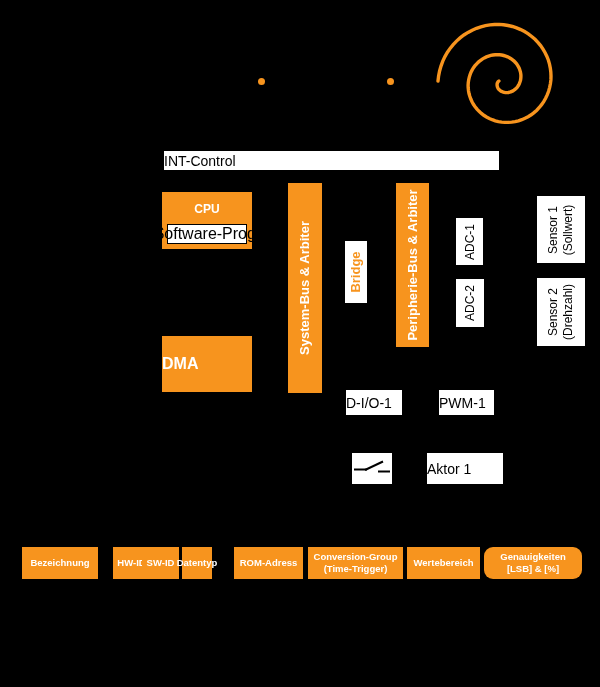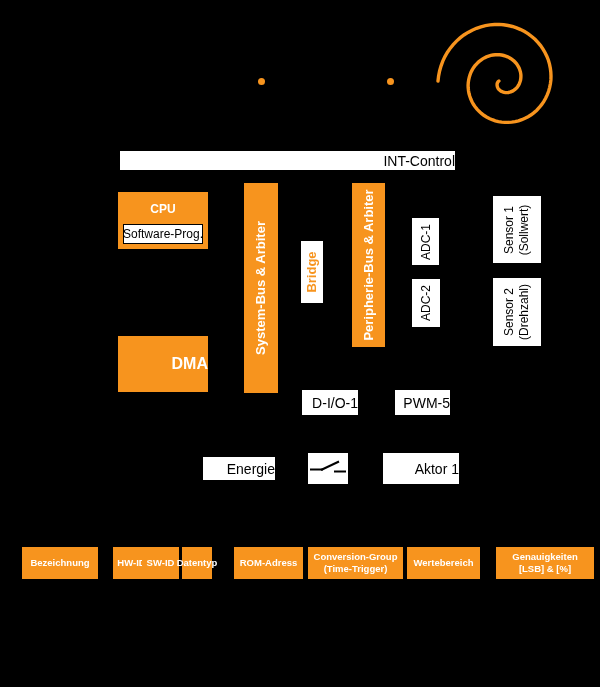--- a/index.html
+++ b/index.html
@@ -2,21 +2,21 @@
 <html style="--orange: #F7941E;"><head>
 <meta charset="utf-8">
 <style>
   :root { --orange:#F7941E; --white:#FFFFFF; --black:#000000; }
   html,body { margin:0; padding:0; }
   body {
     width:600px; height:687px; background:var(--black);
     font-family:"Liberation Sans", sans-serif; position:relative; overflow:hidden;
   }
   .stage { position:absolute; left:0; top:0; width:600px; height:687px; }
-  .box { position:absolute; box-sizing:border-box; display:flex; align-items:center; justify-content:flex-end; }
+  .box { position:absolute; box-sizing:border-box; display:flex; align-items:center; justify-content:flex-start;margin-left:44px; }
   .orange { background:var(--orange); }
   .white  { background:var(--white); }
   .tdark  { color:var(--black); }
   .tlight { color:var(--white); }
   .torange{ color:var(--orange); }
   .b { font-weight:bold; }
   .vt {
     position:absolute; left:50%; top:50%;
     transform:translate(-50%,-50%) rotate(-90deg);
     white-space:pre; text-align:center; line-height:1.25;
@@ -48,21 +48,21 @@
     <path id="spiral-path" d="M8.0,67.0 L8.6,61.9 L9.6,56.9 L11.0,52.1 L12.7,47.4 L14.8,42.8 L17.3,38.5 L20.1,34.4 L23.2,30.6 L26.5,27.1 L30.1,23.9 L33.9,21.0 L38.0,18.4 L42.2,16.2 L46.5,14.3 L50.9,12.8 L55.4,11.6 L60.0,10.9 L64.6,10.5 L69.1,10.4 L73.6,10.8 L78.1,11.5 L82.4,12.5 L86.6,13.9 L90.7,15.6 L94.6,17.6 L98.3,19.9 L101.7,22.5 L105.0,25.3 L107.9,28.4 L110.6,31.6 L113.0,35.1 L115.1,38.7 L116.9,42.4 L118.4,46.2 L119.5,50.1 L120.3,54.1 L120.8,58.0 L121.0,62.0 L120.9,65.9 L120.4,69.8 L119.6,73.6 L118.6,77.3 L117.2,80.9 L115.6,84.3 L113.7,87.6 L111.6,90.7 L109.3,93.5 L106.8,96.2 L104.0,98.6 L101.2,100.8 L98.1,102.7 L95.0,104.3 L91.8,105.7 L88.5,106.8 L85.1,107.6 L81.7,108.1 L78.4,108.4 L75.0,108.4 L71.7,108.1 L68.4,107.6 L65.3,106.8 L62.2,105.7 L59.3,104.5 L56.5,103.0 L53.8,101.3 L51.4,99.4 L49.1,97.3 L47.0,95.1 L45.1,92.7 L43.4,90.3 L42.0,87.7 L40.8,85.0 L39.8,82.3 L39.0,79.5 L38.5,76.8 L38.2,74.0 L38.1,71.2 L38.3,68.5 L38.7,65.8 L39.3,63.2 L40.1,60.6 L41.0,58.2 L42.2,55.9 L43.5,53.7 L45.0,51.7 L46.7,49.8 L48.4,48.1 L50.3,46.5 L52.3,45.1 L54.3,43.9 L56.4,42.9 L58.6,42.1 L60.8,41.4 L63.0,41.0 L65.2,40.7 L67.4,40.7 L69.5,40.8 L71.6,41.0 L73.7,41.5 L75.7,42.1 L77.6,42.8 L79.4,43.7 L81.0,44.7 L82.6,45.9 L84.1,47.1 L85.4,48.5 L86.6,49.9 L87.6,51.4 L88.5,52.9 L89.3,54.5 L89.9,56.2 L90.4,57.8 L90.7,59.4 L90.9,61.1 L90.9,62.7 L90.8,64.3 L90.6,65.8 L90.2,67.3 L89.7,68.7 L89.2,70.0 L88.5,71.3 L87.7,72.5 L86.9,73.6 L86.0,74.6 L85.0,75.4 L84.0,76.2 L82.9,76.9 L81.8,77.4 L80.7,77.9 L79.6,78.2 L78.5,78.5 L77.4,78.6 L76.3,78.6 L75.3,78.6 L74.3,78.4 L73.3,78.2 L72.4,77.8 L71.5,77.4 L70.8,77.0 L70.0,76.5 L69.4,75.9 L68.8,75.3 L68.3,74.7 L67.9,74.0 L67.6,73.4 L67.4,72.7 L67.2,72.0 L67.1,71.4 L67.1,70.7 L67.1,70.1 L67.2,69.5 L67.4,69.0 L67.6,68.5 L67.9,68.0 L68.2,67.6 L68.5,67.3 L68.9,67.0" fill="none" stroke="#F7941E" stroke-width="3.4" stroke-linecap="round"></path>
   </svg>
 
   <div class="box white" style="left:120px; top:151px; width:335px; height:19px;">
     <span class="tdark hlabel" style="font-size:14px;">INT-Control</span>
   </div>
 
   <div class="box orange" style="left:118px; top:192px; width:90px; height:57px;">
     <span class="cpu-inner tlight b" style="top:7px; font-size:12px; line-height:20px;">CPU</span>
     <div class="swbox">
-      <span class="tdark" style="font-size:12px; white-space:nowrap;">Software-Prog.</span>
+      <span class="tdark" style="font-size:16px; white-space:nowrap;">Software-Prog.</span>
     </div>
   </div>
 
 
   <div class="box orange" style="left:118px; top:336px; width:90px; height:56px;">
     <span class="tlight b hlabel" style="font-size:16px;">DMA</span>
   </div>
 
   <div class="box orange" style="left:244px; top:183px; width:34px; height:210px;">
     <span class="vt tlight b" style="font-size:13px;">System-Bus &amp; Arbiter</span>
@@ -89,43 +89,40 @@
   </div>
   <div class="box white" style="left:493px; top:278px; width:48px; height:68px;">
     <span class="vt tdark" style="font-size:12px;">Sensor 2
 (Drehzahl)</span>
   </div>
 
   <div class="box white" style="left:302px; top:390px; width:56px; height:25px;">
     <span class="tdark hlabel" style="font-size:14px;">D-I/O-1</span>
   </div>
   <div class="box white" style="left:395px; top:390px; width:55px; height:25px;">
-    <span class="tdark hlabel" style="font-size:14px;">PWM-5</span>
+    <span class="tdark hlabel" style="font-size:14px;">PWM-1</span>
   </div>
 
-  <div class="box white" style="left:203px; top:457px; width:72px; height:23px;">
-    <span class="tdark hlabel" style="font-size:14px;">Energie</span>
-  </div>
   <div class="box white" style="left:308px; top:453px; width:40px; height:31px;">
     <svg width="40" height="31" viewBox="0 0 40 31">
       <line x1="2" y1="16.5" x2="15" y2="16.5" stroke="#000" stroke-width="2"></line>
       <line x1="13" y1="17" x2="31" y2="8.5" stroke="#000" stroke-width="2"></line>
       <line x1="26" y1="18.5" x2="38" y2="18.5" stroke="#000" stroke-width="2"></line>
     </svg>
   </div>
   <div class="box white" style="left:383px; top:453px; width:76px; height:31px;">
     <span class="tdark hlabel" style="font-size:14px;">Aktor 1</span>
   </div>
 
   <div>
     <div class="cell" style="left:22px;  top:547px; width:76px; height:32px;">Bezeichnung</div>
     <div class="cell" style="left:101px; top:547px; width:37px; height:32px;margin-left:12px;">HW-ID</div>
     <div class="cell" style="left:142px; top:547px; width:37px; height:32px;">SW-ID</div>
     <div class="cell" style="left:182px; top:547px; width:30px; height:32px;">Datentyp</div>
     <div class="cell" style="left:234px; top:547px; width:69px; height:32px;">ROM-Adress</div>
     <div class="cell" style="left:308px; top:547px; width:95px; height:32px;">Conversion-Group
 (Time-Trigger)</div>
     <div class="cell" style="left:407px; top:547px; width:73px; height:32px;">Wertebereich</div>
-    <div class="cell" style="left:496px; top:547px; width:98px; height:32px;">Genauigkeiten
+    <div class="cell" style="left:484px; top:547px; width:98px; height:32px;border-radius:9px;">Genauigkeiten
 [LSB] &amp; [%]</div>
   </div>
 
 </div>
 
 </body></html>

